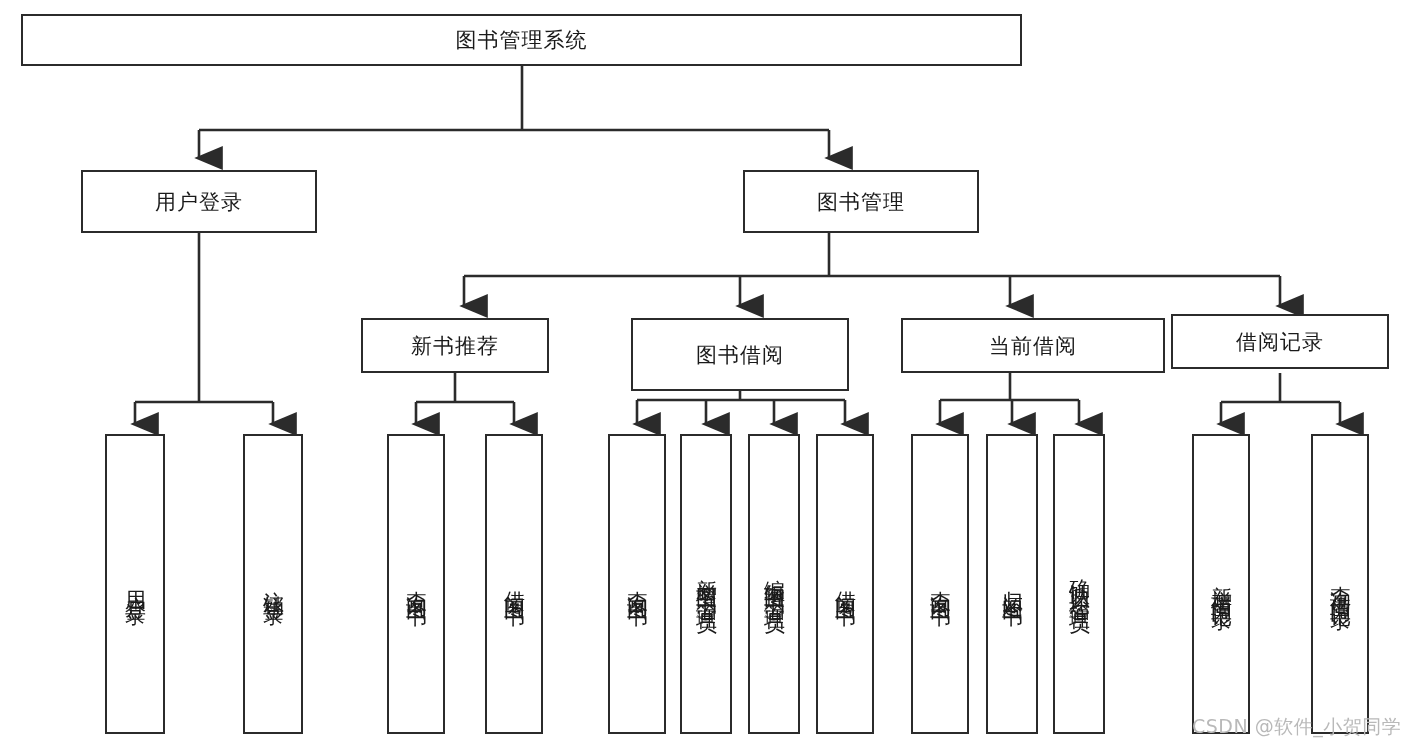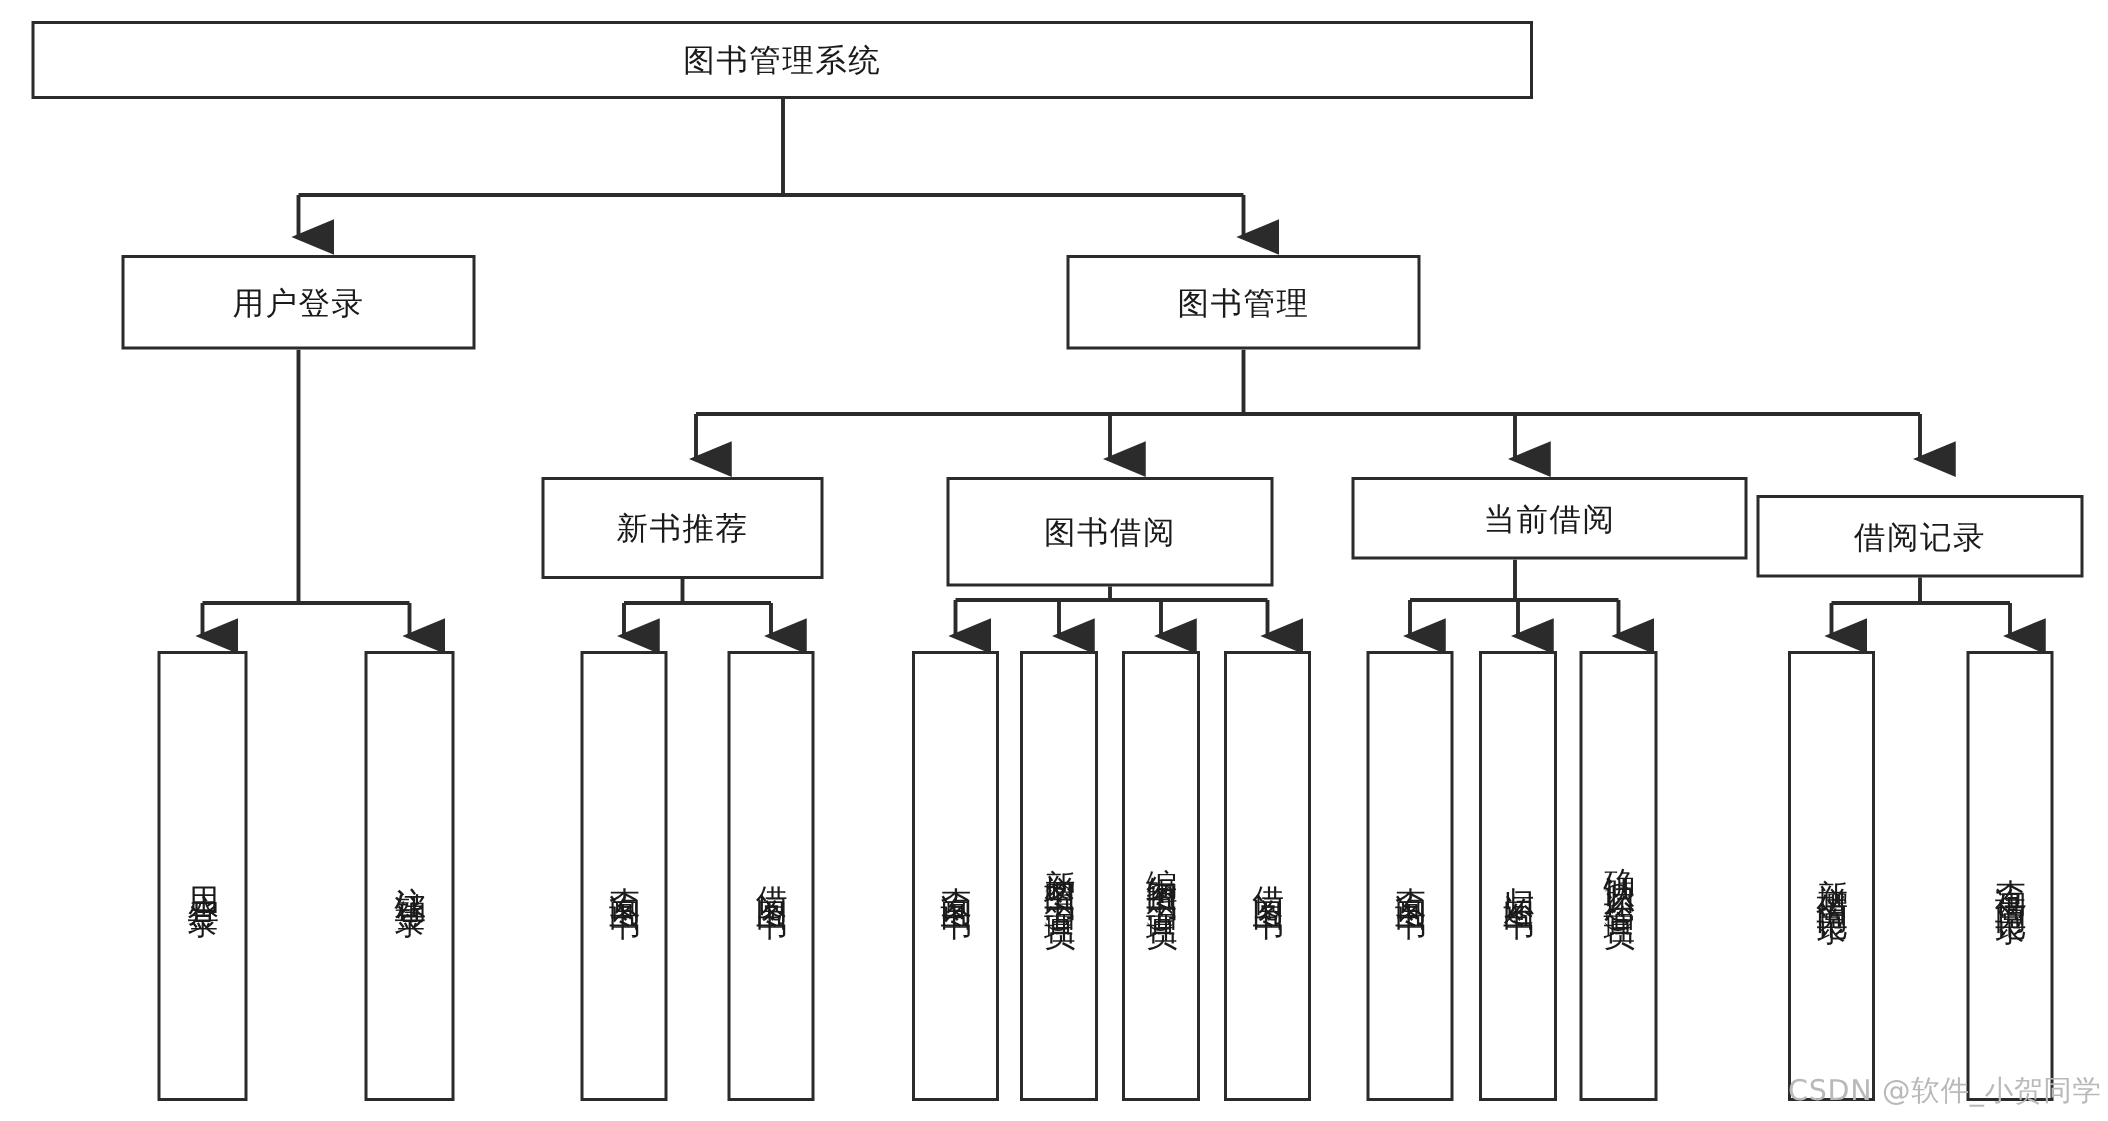--- a/index.html
+++ b/index.html
@@ -119,34 +119,34 @@
     </g>
   </svg>
 
   <div class="node h" style="left:21px; top:14px; width:1001px; height:52px;">
     <span>图书管理系统</span>
   </div>
 
   <div class="node h" style="left:81px; top:170px; width:236px; height:63px;">
     <span>用户登录</span>
   </div>
-  <div class="node h" style="left:711px; top:170px; width:236px; height:63px;">
+  <div class="node h" style="left:743px; top:170px; width:236px; height:63px;">
     <span>图书管理</span>
   </div>
 
-  <div class="node h" style="left:361px; top:318px; width:188px; height:68px;">
+  <div class="node h" style="left:361px; top:318px; width:188px; height:55px;">
     <span>新书推荐</span>
   </div>
   <div class="node h" style="left:631px; top:318px; width:218px; height:73px;">
     <span>图书借阅</span>
   </div>
   <div class="node h" style="left:901px; top:318px; width:264px; height:55px;">
     <span>当前借阅</span>
   </div>
-  <div class="node h" style="left:1171px; top:330px; width:218px; height:55px;">
+  <div class="node h" style="left:1171px; top:314px; width:218px; height:55px;">
     <span>借阅记录</span>
   </div>
 
   <div class="node v" style="left:105px; top:434px; width:60px; height:300px;">
     <span class="vtext">用户登录</span>
   </div>
   <div class="node v" style="left:243px; top:434px; width:60px; height:300px;">
     <span class="vtext">注销登录</span>
   </div>
 

